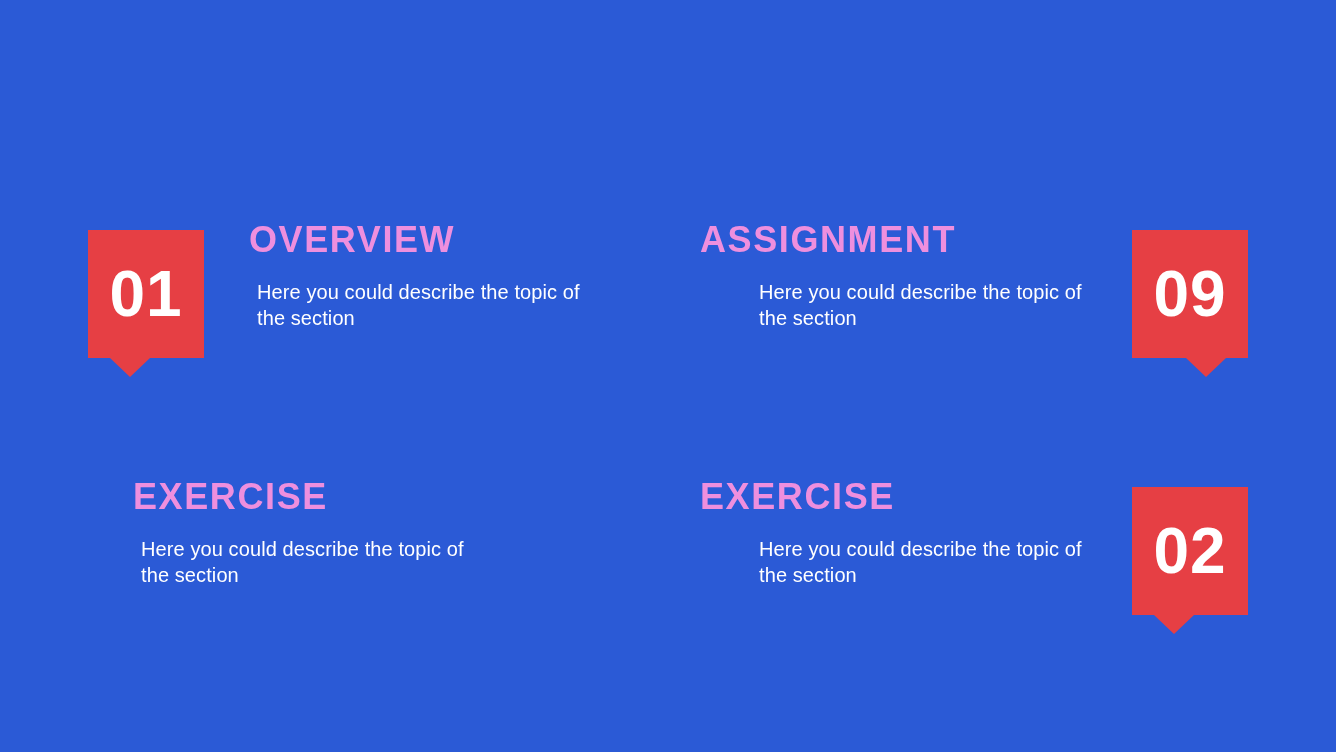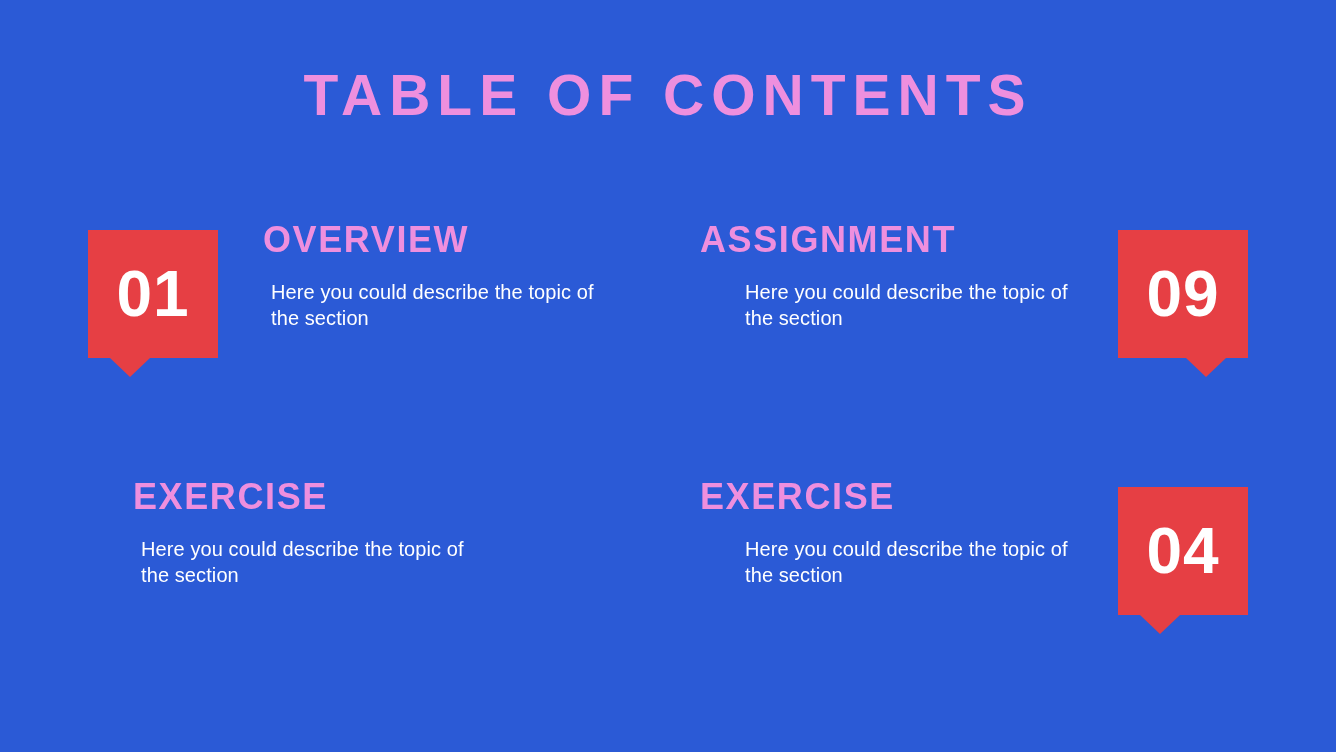--- a/index.html
+++ b/index.html
@@ -58,21 +58,21 @@
   .entry.pos-tr { left: 700px; top: 14px;  }
   .entry.pos-bl { left: 88px;  top: 271px; }
   .entry.pos-br { left: 700px; top: 271px; }
 
   .entry.align-right { flex-direction: row-reverse; }
 
   
   .badge {
     position: relative;
     flex: 0 0 auto;
-    width: 130px;
+    width: 116px;
     height: 128px;
     background: #E63F44;
     display: flex;
     align-items: center;
     justify-content: center;
     margin-top: 10px;
   }
   .badge-number {
     color: #FFFFFF;
     font-family: "Liberation Sans", sans-serif;
@@ -124,21 +124,20 @@
     max-width: 330px;
   }
   .entry.pos-tr .entry-body,
   .entry.pos-br .entry-body { margin-left: auto; }
 </style>
 </head>
 <body>
 
 <div class="slide">
 
-  <div class="slide-title">TABLE OF CONTENTS</div>
 
   <div class="content">
 
     <div class="entry pos-tl">
       <div class="badge">
         <span class="badge-number">01</span>
         <span class="badge-tail tail-left"></span>
       </div>
       <div class="entry-text">
         <div class="entry-heading">OVERVIEW</div>
@@ -159,21 +158,21 @@
 
     <div class="entry pos-bl">
       <div class="entry-text">
         <div class="entry-heading">EXERCISE</div>
         <div class="entry-body">Here you could describe the topic of the section</div>
       </div>
     </div>
 
     <div class="entry pos-br align-right">
       <div class="badge">
-        <span class="badge-number">04</span>
+        <span class="badge-number">02</span>
         <span class="badge-tail tail-left"></span>
       </div>
       <div class="entry-text">
         <div class="entry-heading">EXERCISE</div>
         <div class="entry-body">Here you could describe the topic of the section</div>
       </div>
     </div>
 
   </div>
 </div>

